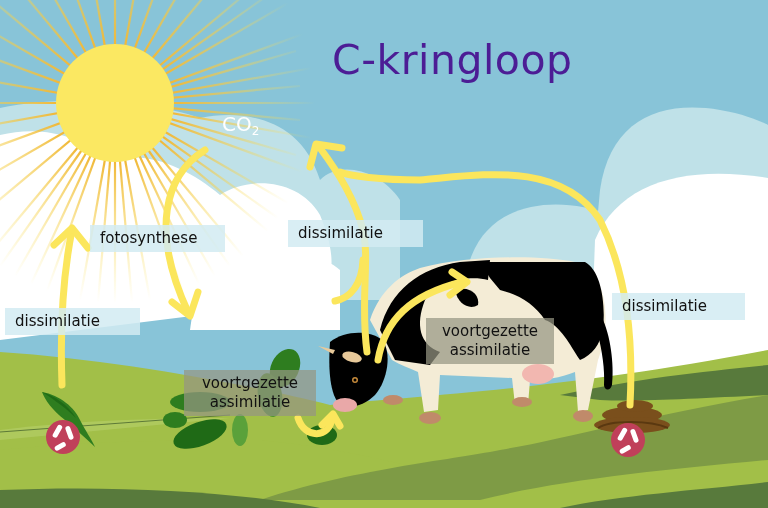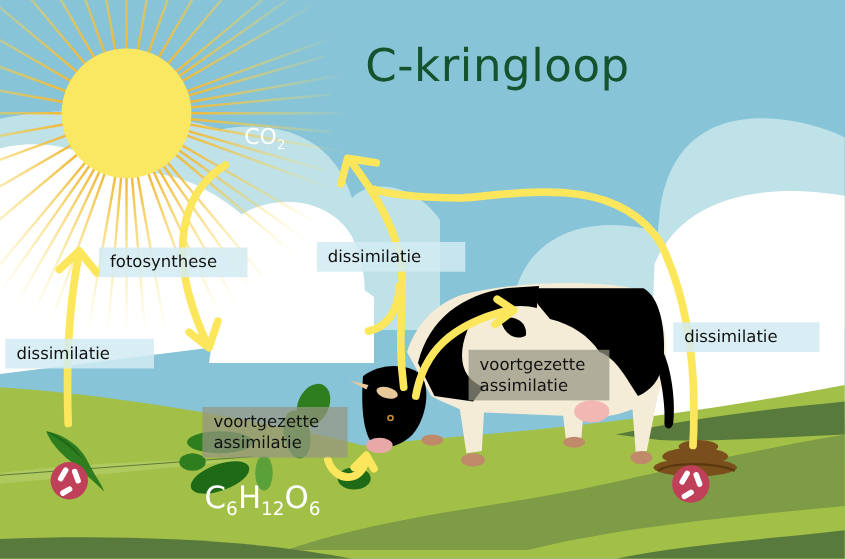--- a/index.html
+++ b/index.html
@@ -1,22 +1,22 @@
 <!DOCTYPE html>
 <html><head>
 <meta charset="utf-8">
 <style>
   html, body { margin: 0; padding: 0; }
   body { width: 768px; height: 508px; overflow: hidden; background: #88c4d8; font-family: "DejaVu Sans", sans-serif; }
   #scene { position: relative; width: 768px; height: 508px; overflow: hidden; }
   #scene svg.bg { position: absolute; left: 0; top: 0; }
-  .title { position: absolute; left: 332px; top: 36px; font-size: 41px; color: #14532d; letter-spacing: 0.5px; }
+  .title { position: absolute; left: 332px; top: 36px; font-size: 41px; color: #4c1d95; letter-spacing: 0.5px; }
   .label { position: absolute; font-size: 15px; color: #111; padding: 0 10px; line-height: 26px; height: 27px; }
   .label.light { background: rgba(210, 235, 242, 0.85); }
-  .label.dark { background: rgba(150, 150, 130, 0.72); line-height: 19px; height: auto; padding: 4px 10px; }
+  .label.dark { background: rgba(150, 150, 130, 0.72); text-align: center; line-height: 19px; height: auto; padding: 4px 10px; }
   .formula { position: absolute; color: #fff; font-family: "DejaVu Sans", sans-serif; font-weight: normal; }
   .formula sub { font-size: 60%; vertical-align: -0.35em; }
 </style>
 </head>
 <body>
 
 <div id="scene">
   <svg class="bg" width="768" height="508" viewBox="0 0 768 508">
     <defs>
       <radialGradient id="rayfade" cx="115" cy="103" r="200" gradientUnits="userSpaceOnUse">
@@ -181,23 +181,20 @@
       <rect x="623" y="443" width="5" height="12" rx="2.5" fill="#fff" transform="rotate(60 625 449)"></rect>
     </g>
   </svg>
 
   <div class="title">C-kringloop</div>
 
   <div class="formula" style="left:222px; top:112px; font-size:20px;">
     <span>CO</span><sub>2</sub>
   </div>
 
-  <div class="formula" style="left:186px; top:436px; font-size:28px;">
-    <span>C</span><sub>6</sub><span>H</span><sub>12</sub><span>O</span><sub>6</sub>
-  </div>
 
   <div class="label light" style="left:90px; top:225px; width:115px;">fotosynthese</div>
   <div class="label light" style="left:5px; top:308px; width:115px;">dissimilatie</div>
   <div class="label light" style="left:288px; top:220px; width:115px;">dissimilatie</div>
   <div class="label light" style="left:612px; top:293px; width:113px;">dissimilatie</div>
 
   <div class="label dark" style="left:184px; top:370px; width:112px;">
     <div>voortgezette</div>
     <div>assimilatie</div>
   </div>

